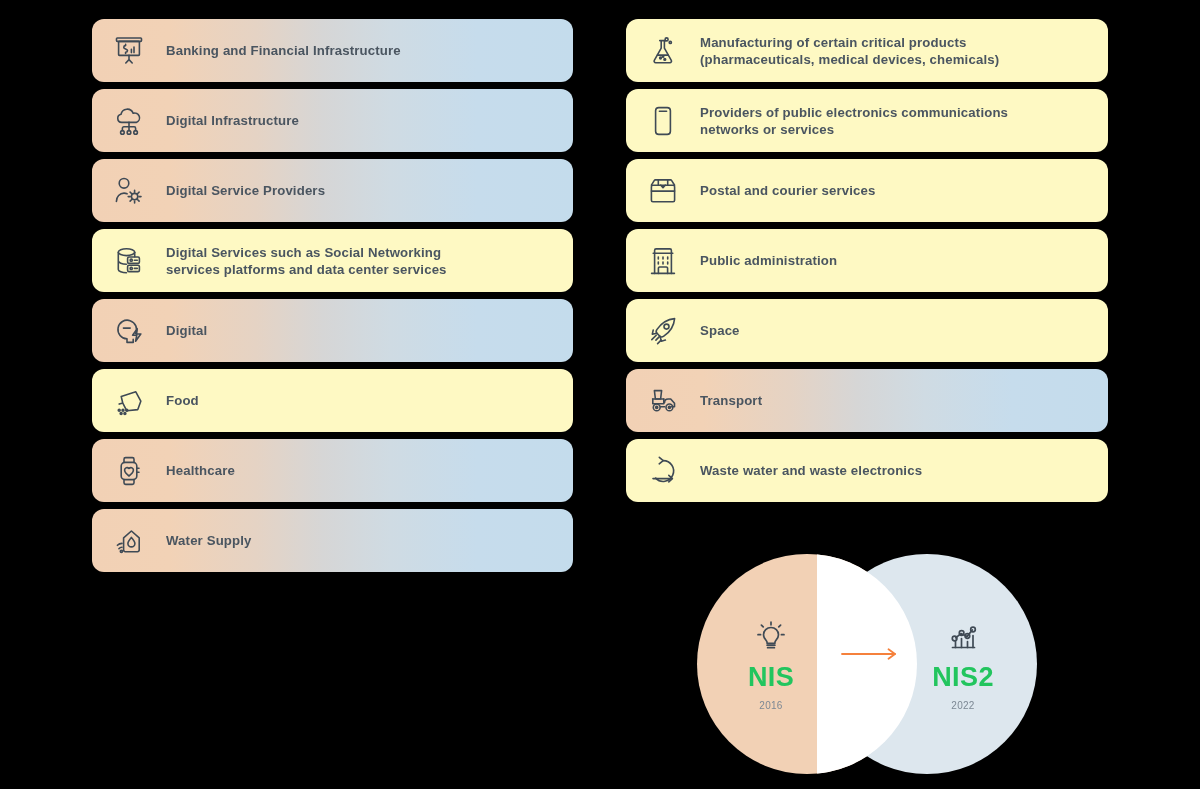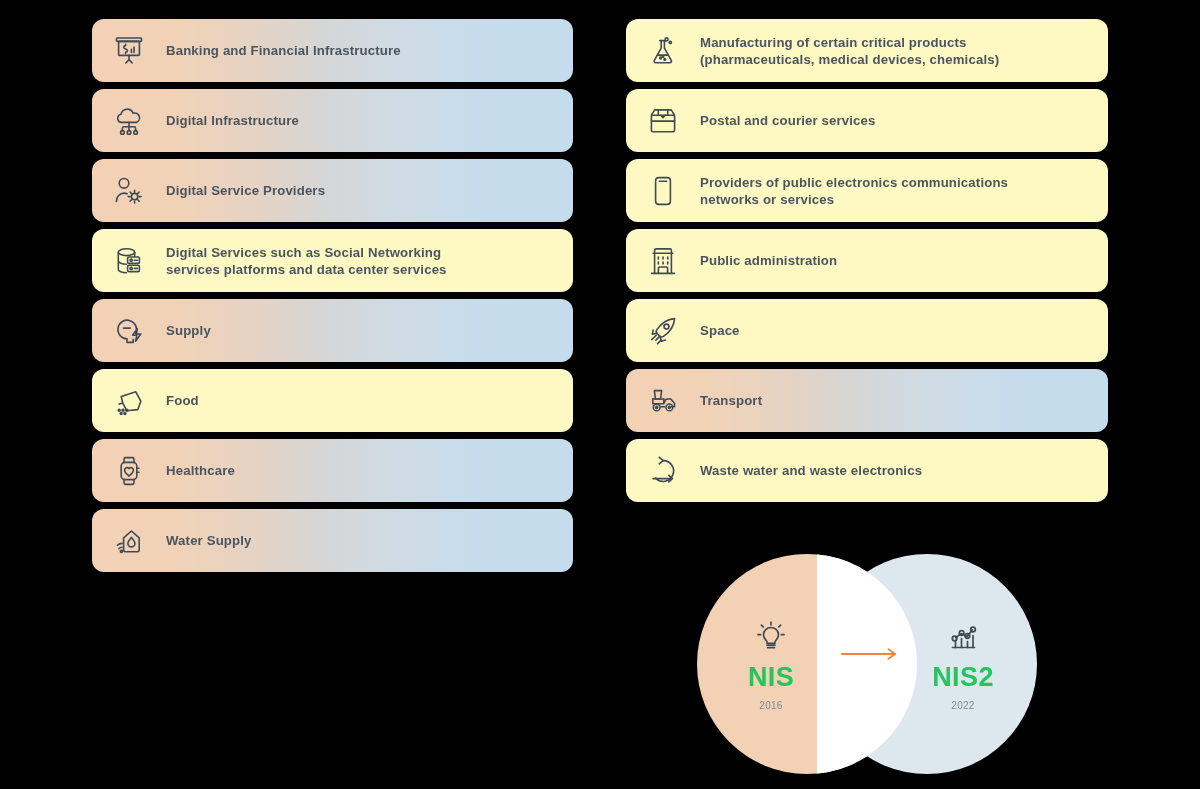--- a/index.html
+++ b/index.html
@@ -191,21 +191,21 @@
 services platforms and data center services</span>
       </div>
       <div class="card gradient">
         <span class="card-icon">
           <svg viewBox="0 0 34 34" fill="none" stroke="currentColor" stroke-width="1.6" stroke-linecap="round" stroke-linejoin="round">
             <path d="M23.6 19.6a9.3 9.3 0 1 0-8.6 5.2v3.6h6.2v-3"></path>
             <path d="M11.4 14.1h6.8"></path>
             <path d="M25.2 14.8l-4.6 6.4h4.2l-1.2 6 5.2-7.2h-4.2z"></path>
           </svg>
         </span>
-        <span class="card-label">Supply</span>
+        <span class="card-label">Digital</span>
       </div>
       <div class="card solid">
         <span class="card-icon">
           <svg viewBox="0 0 34 34" fill="none" stroke="currentColor" stroke-width="1.6" stroke-linecap="round" stroke-linejoin="round">
             <path d="M9.2 12.4l14.6-4.6 5 9.4-3 8.4-11 1.2-4-7.6z"></path>
             <path d="M10.1 19.2l-2.9.9"></path>
             <circle cx="7.2" cy="26.2" r="0.95"></circle>
             <circle cx="11" cy="26.2" r="0.95"></circle>
             <circle cx="14.8" cy="26.2" r="0.95"></circle>
             <circle cx="9.1" cy="29.4" r="0.95"></circle>
@@ -251,38 +251,38 @@
             <circle cx="20.6" cy="5.4" r="1.5"></circle>
             <circle cx="24.3" cy="8.4" r="1.1"></circle>
           </svg>
         </span>
         <span class="card-label">Manufacturing of certain critical products
 (pharmaceuticals, medical devices, chemicals)</span>
       </div>
       <div class="card solid">
         <span class="card-icon">
           <svg viewBox="0 0 34 34" fill="none" stroke="currentColor" stroke-width="1.6" stroke-linecap="round" stroke-linejoin="round">
+            <rect x="9.6" y="3.6" width="14.8" height="26.8" rx="3.2"></rect>
+            <path d="M13.4 7.2h7.2"></path>
+          </svg>
+        </span>
+        <span class="card-label">Providers of public electronics communications
+networks or services</span>
+      </div>
+      <div class="card solid">
+        <span class="card-icon">
+          <svg viewBox="0 0 34 34" fill="none" stroke="currentColor" stroke-width="1.6" stroke-linecap="round" stroke-linejoin="round">
             <rect x="5.4" y="11.2" width="23.2" height="16.6" rx="1.5"></rect>
             <path d="M5.4 11.2l2.8-4.6a1.5 1.5 0 0 1 1.3-0.7h14.9a1.5 1.5 0 0 1 1.3.7l2.9 4.6"></path>
             <path d="M5.4 17.1h23.2"></path>
             <path d="M12.3 6.1v5.1M21.7 6.1v5.1"></path>
             <path d="M14.8 11.2l2.2 2.4 2.2-2.4"></path>
           </svg>
         </span>
         <span class="card-label">Postal and courier services</span>
-      </div>
-      <div class="card solid">
-        <span class="card-icon">
-          <svg viewBox="0 0 34 34" fill="none" stroke="currentColor" stroke-width="1.6" stroke-linecap="round" stroke-linejoin="round">
-            <rect x="9.6" y="3.6" width="14.8" height="26.8" rx="3.2"></rect>
-            <path d="M13.4 7.2h7.2"></path>
-          </svg>
-        </span>
-        <span class="card-label">Providers of public electronics communications
-networks or services</span>
       </div>
       <div class="card solid">
         <span class="card-icon">
           <svg viewBox="0 0 34 34" fill="none" stroke="currentColor" stroke-width="1.6" stroke-linecap="round" stroke-linejoin="round">
             <path d="M8.6 29.4V6.4a1.5 1.5 0 0 1 1.5-1.5h13.8a1.5 1.5 0 0 1 1.5 1.5v23"></path>
             <path d="M5.6 29.4h22.8"></path>
             <path d="M7.2 9.2h19.6"></path>
             <path d="M12.4 29.4v-5.1a1.3 1.3 0 0 1 1.3-1.3h6.6a1.3 1.3 0 0 1 1.3 1.3v5.1"></path>
             <path d="M12.3 13.1v1.8M17 13.1v1.8M21.7 13.1v1.8M12.3 18.1v1.8M17 18.1v1.8M21.7 18.1v1.8"></path>
           </svg>

